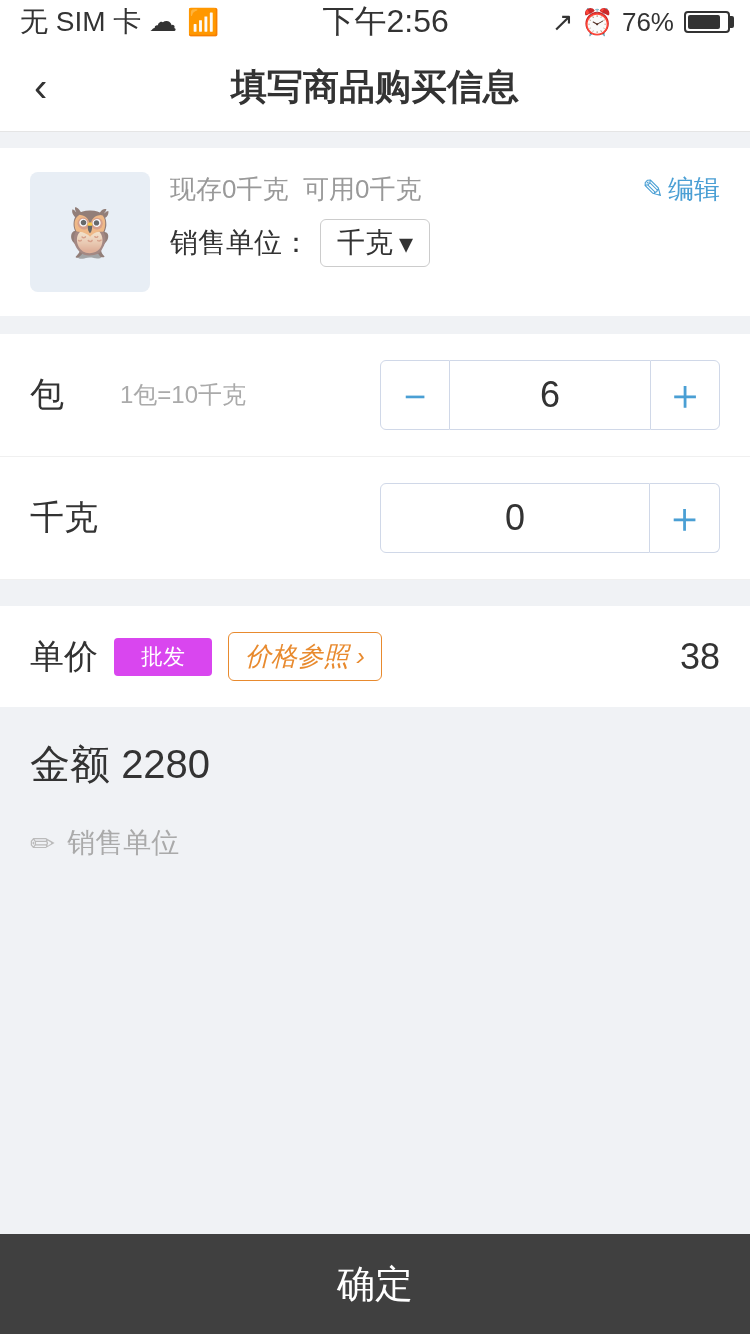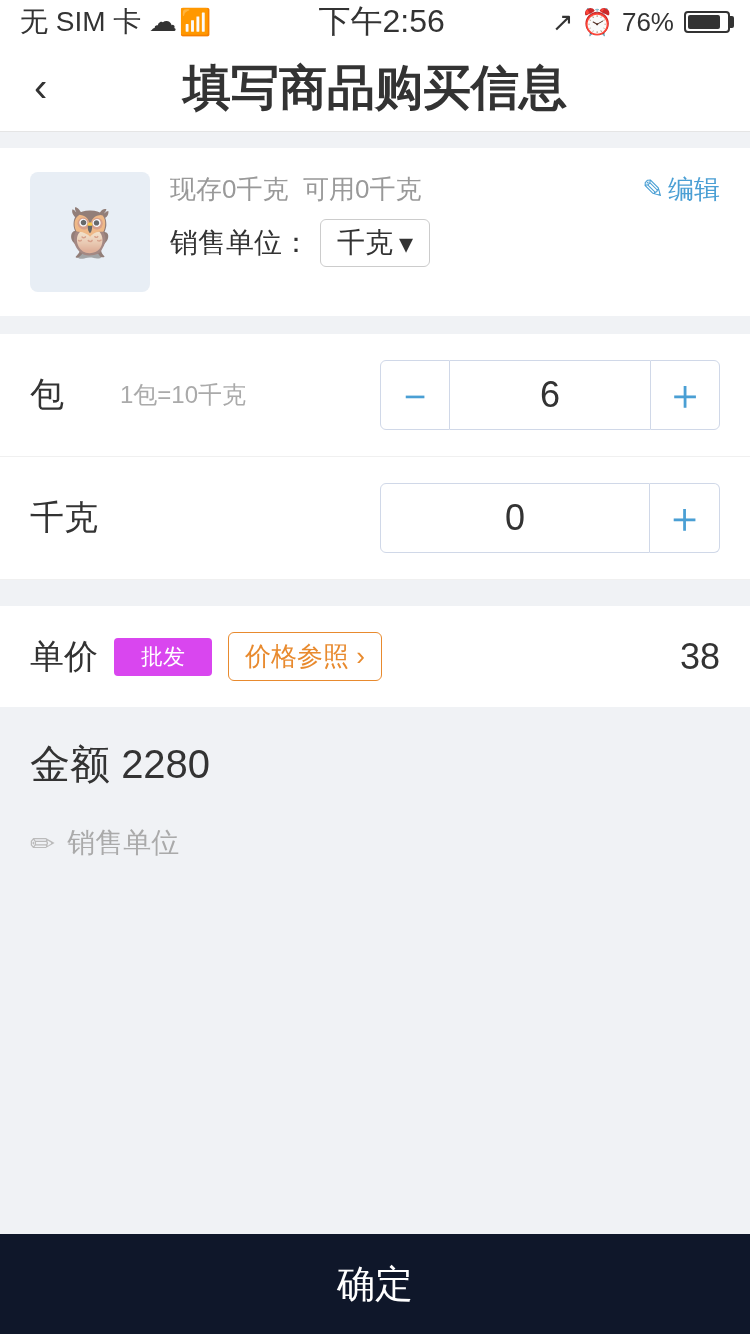--- a/index.html
+++ b/index.html
@@ -17,21 +17,21 @@
       width: 750px;
       height: 44px;
       background: #fff;
       display: flex;
       align-items: center;
       justify-content: space-between;
       padding: 0 20px;
       font-size: 28px;
       color: #333;
     }
-    .status-left { display: flex; align-items: center; gap: 2px; }
+    .status-left { display: flex; align-items: center; gap: 10px; }
     .status-center { font-size: 32px; font-weight: 500; }
     .status-right { display: flex; align-items: center; gap: 8px; font-size: 26px; }
     .wifi-icon { font-size: 26px; }
     .battery-bar {
       display: inline-block;
       width: 46px; height: 22px;
       border: 2px solid #333;
       border-radius: 4px;
       position: relative;
       margin-left: 2px;
@@ -66,21 +66,21 @@
     }
     .nav-back {
       position: absolute;
       left: 24px;
       font-size: 40px;
       color: #333;
       cursor: pointer;
       padding: 10px;
     }
     .nav-title {
-      font-size: 48px;
+      font-size: 36px;
       font-weight: 600;
       color: #333;
     }
 
     
     .product-section {
       background: #fff;
       margin-top: 16px;
       padding: 24px 30px;
       display: flex;
@@ -266,20 +266,21 @@
       border: 1.5px solid #e88a2e;
       border-radius: 6px;
       padding: 6px 16px;
       font-size: 26px;
       color: #e88a2e;
       background: #fff;
       cursor: pointer;
       display: flex;
       align-items: center;
       gap: 4px;
+      font-style: italic;
     }
     .price-value {
       margin-left: auto;
       font-size: 36px;
       color: #333;
       font-weight: 400;
     }
 
     
     .amount-section {
@@ -302,21 +303,21 @@
     }
     .note-icon { font-size: 30px; color: #bbb; }
 
     
     .confirm-btn {
       position: fixed;
       bottom: 0;
       left: 0;
       width: 750px;
       height: 100px;
-      background: #0f172a;
+      background: #404040;
       color: #fff;
       font-size: 38px;
       font-weight: 500;
       border: none;
       cursor: pointer;
       display: flex;
       align-items: center;
       justify-content: center;
     }
 

